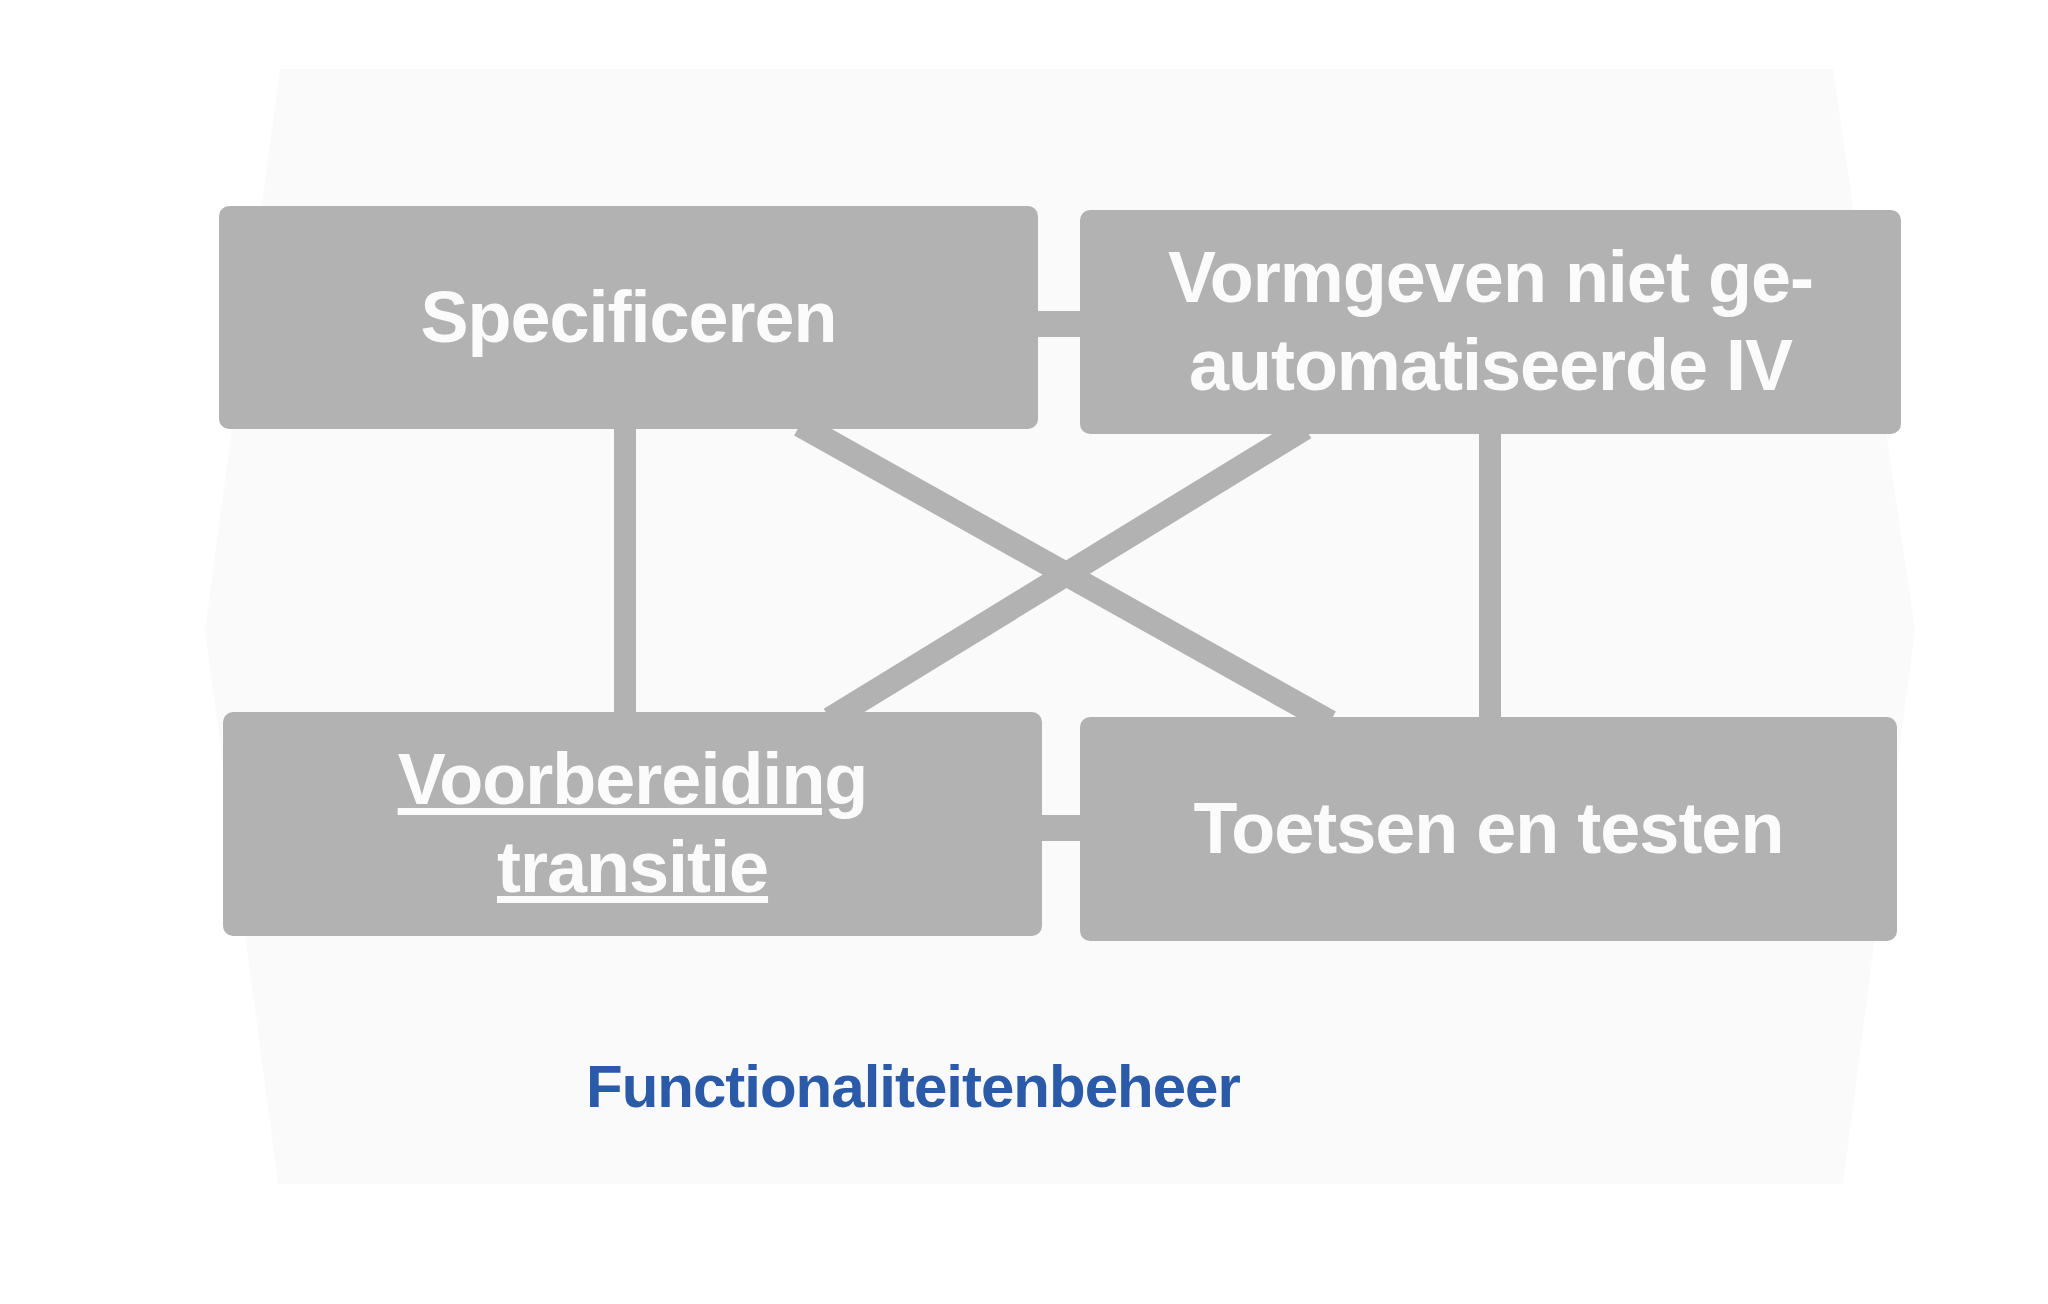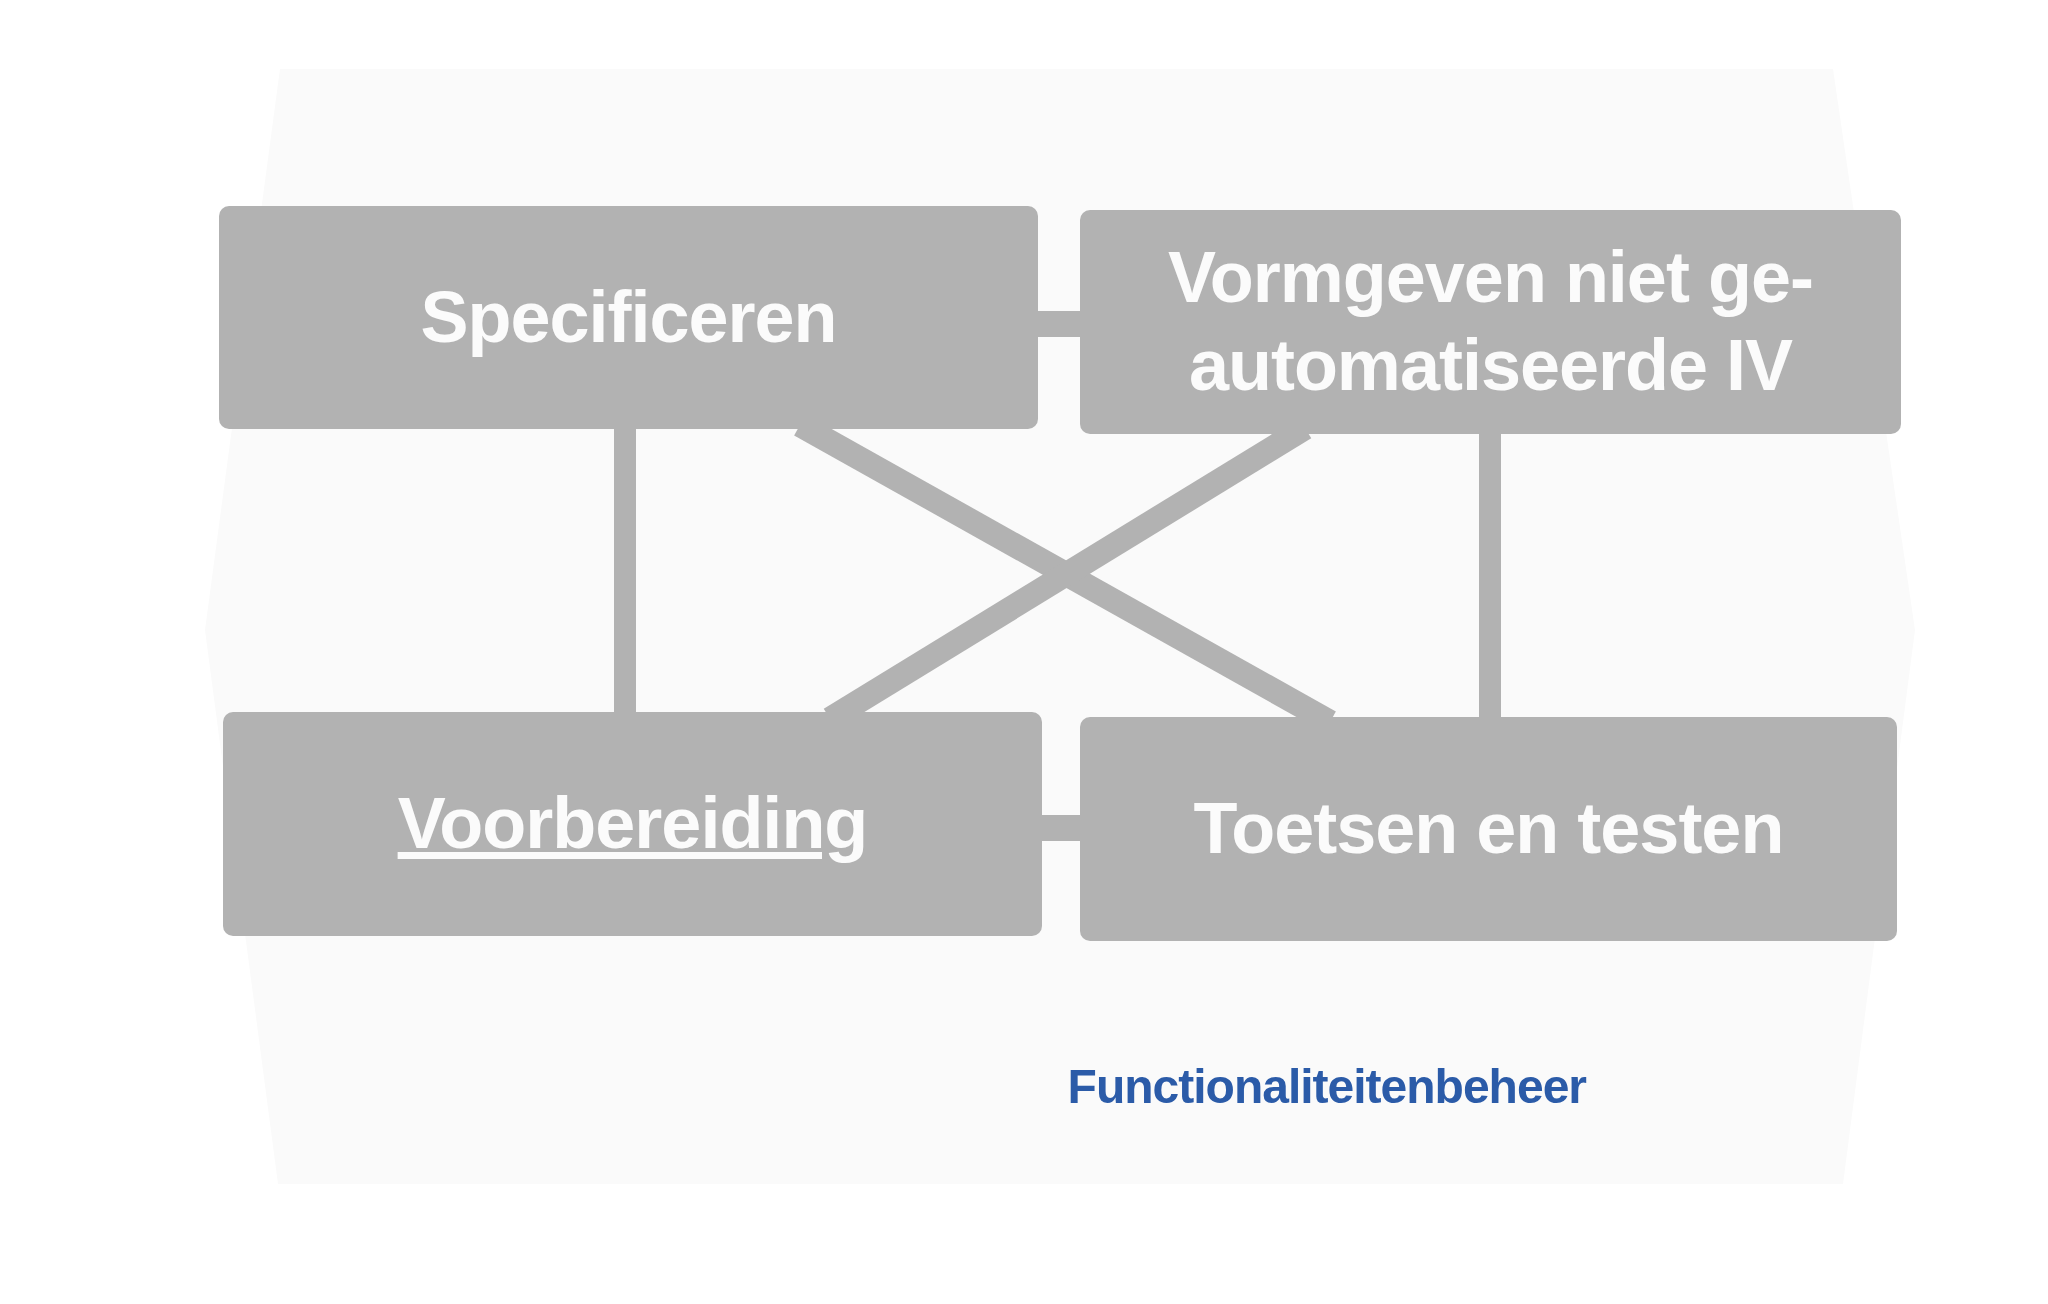--- a/index.html
+++ b/index.html
@@ -58,23 +58,23 @@
   .node .node-line { display: block; }
   .node-specificeren  { left: 219px;  top: 206px; width: 819px; height: 223px; }
   .node-vormgeven     { left: 1080px; top: 210px; width: 821px; height: 224px; }
   .node-voorbereiding { left: 223px;  top: 712px; width: 819px; height: 224px; text-decoration: underline; }
   .node-toetsen       { left: 1080px; top: 717px; width: 817px; height: 224px; }
   .diagram-title {
     position: absolute;
     left: 586px;
     top: 1050px;
     width: 1000px;
-    text-align: right;
+    text-align: left;
     color: var(--title-text);
-    font-size: 48px;
+    font-size: 60px;
     font-weight: 700;
     line-height: 74px;
     letter-spacing: -1px;
     white-space: nowrap;
   }
 </style>
 </head>
 <body>
 
 <div class="canvas">
@@ -94,20 +94,21 @@
     <span class="node-line">Specificeren</span>
   </div>
 
   <div class="node node-vormgeven">
     <span class="node-line">Vormgeven niet ge-</span>
     <span class="node-line">automatiseerde IV</span>
   </div>
 
   <div class="node node-voorbereiding">
     <span class="node-line">Voorbereiding</span>
+    <span class="node-line">transitie</span>
   </div>
 
   <div class="node node-toetsen">
     <span class="node-line">Toetsen en testen</span>
   </div>
 
   <div class="diagram-title">Functionaliteitenbeheer</div>
 
 </div>
 

